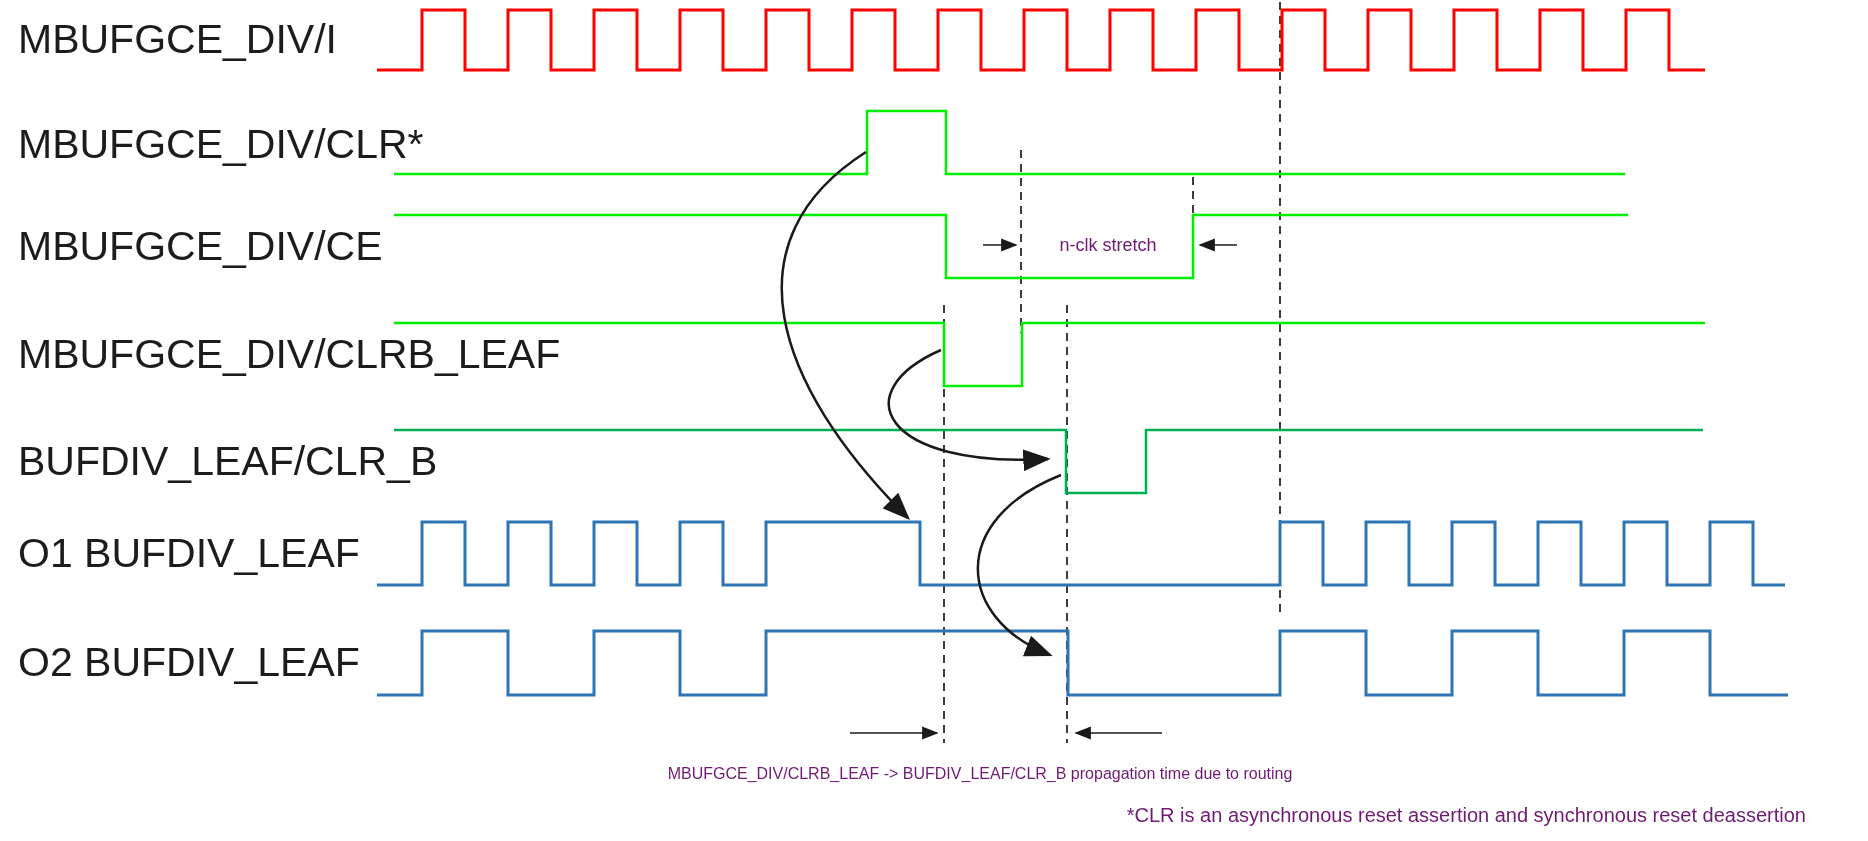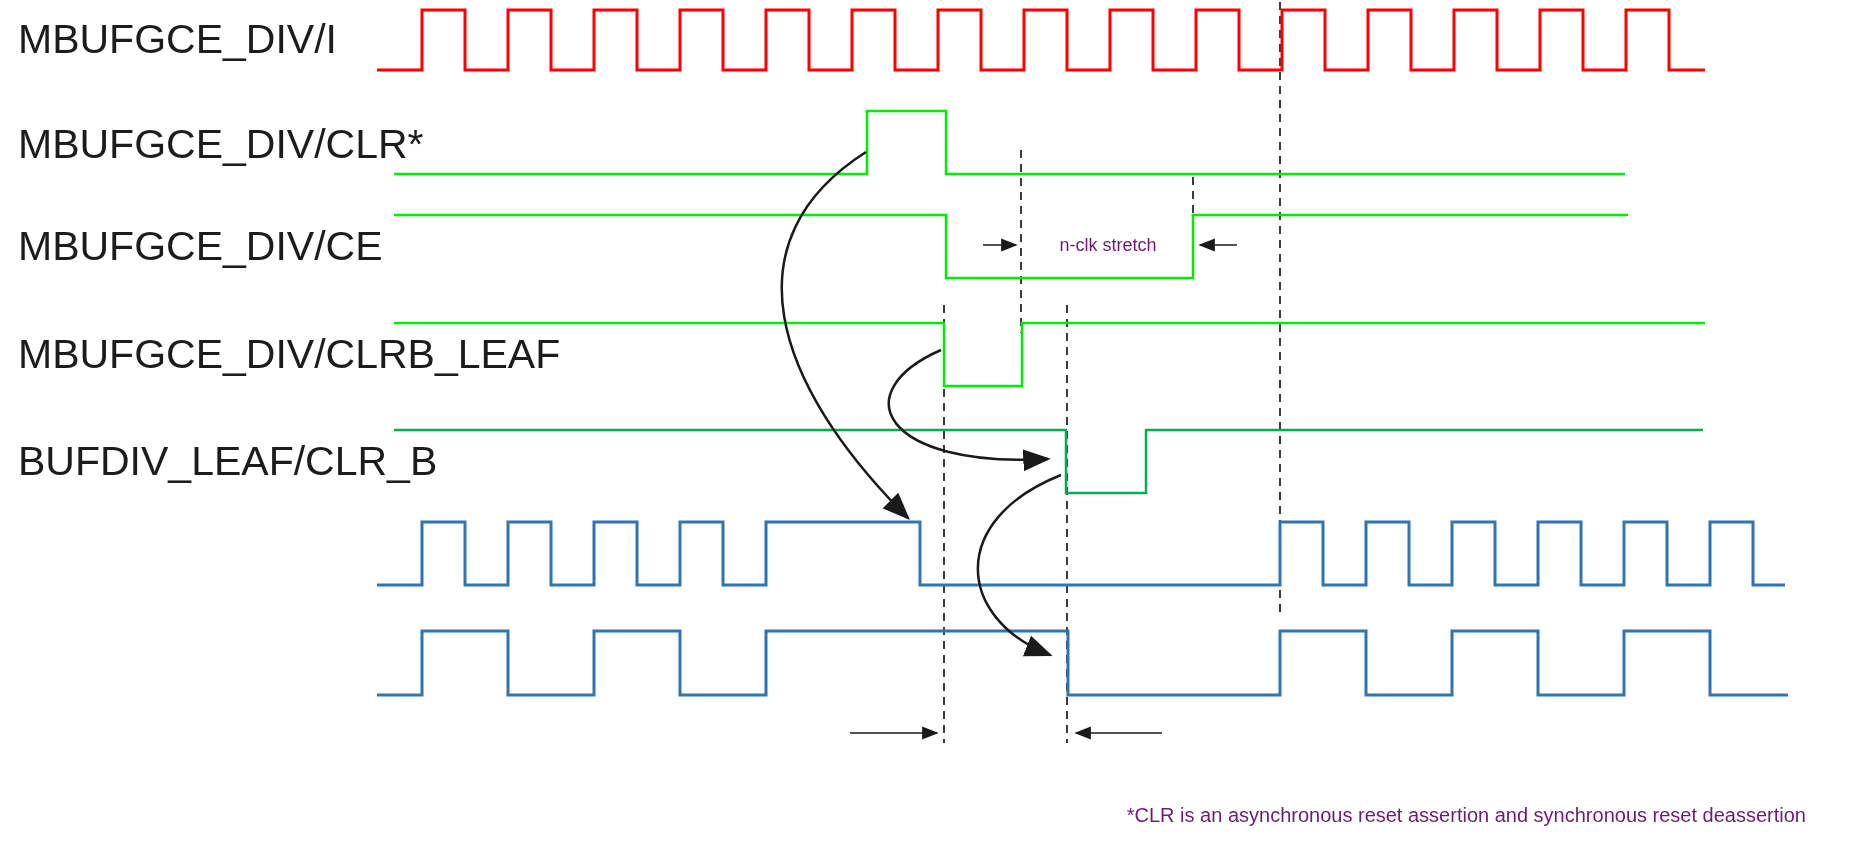--- a/index.html
+++ b/index.html
@@ -70,17 +70,20 @@
         <path d="M 941 350 C 845 392, 882 468, 1048 459" fill="none" stroke="#1a1a1a" stroke-width="2.5" marker-end="url(#arrow-head)"></path>
         <path d="M 1061 475 C 948 520, 956 618, 1050 655" fill="none" stroke="#1a1a1a" stroke-width="2.5" marker-end="url(#arrow-head)"></path>
       </g>
   </svg>
 
   <div class="sig-label" style="top:40px">MBUFGCE_DIV/I</div>
   <div class="sig-label" style="top:247px">MBUFGCE_DIV/CE</div>
   <div class="sig-label" style="top:145px">MBUFGCE_DIV/CLR*</div>
   <div class="sig-label" style="top:462px">BUFDIV_LEAF/CLR_B</div>
   <div class="sig-label" style="top:355px">MBUFGCE_DIV/CLRB_LEAF</div>
+  <div class="sig-label" style="top:554px">O1 BUFDIV_LEAF</div>
+  <div class="sig-label" style="top:663px">O2 BUFDIV_LEAF</div>
 
   <div class="ann ann-stretch">n-clk stretch</div>
+  <div class="ann ann-prop">MBUFGCE_DIV/CLRB_LEAF -&gt; BUFDIV_LEAF/CLR_B propagation time due to routing</div>
   <div class="ann ann-note">*CLR is an asynchronous reset assertion and synchronous reset deassertion</div>
 
 </div>
 
 </body></html>

